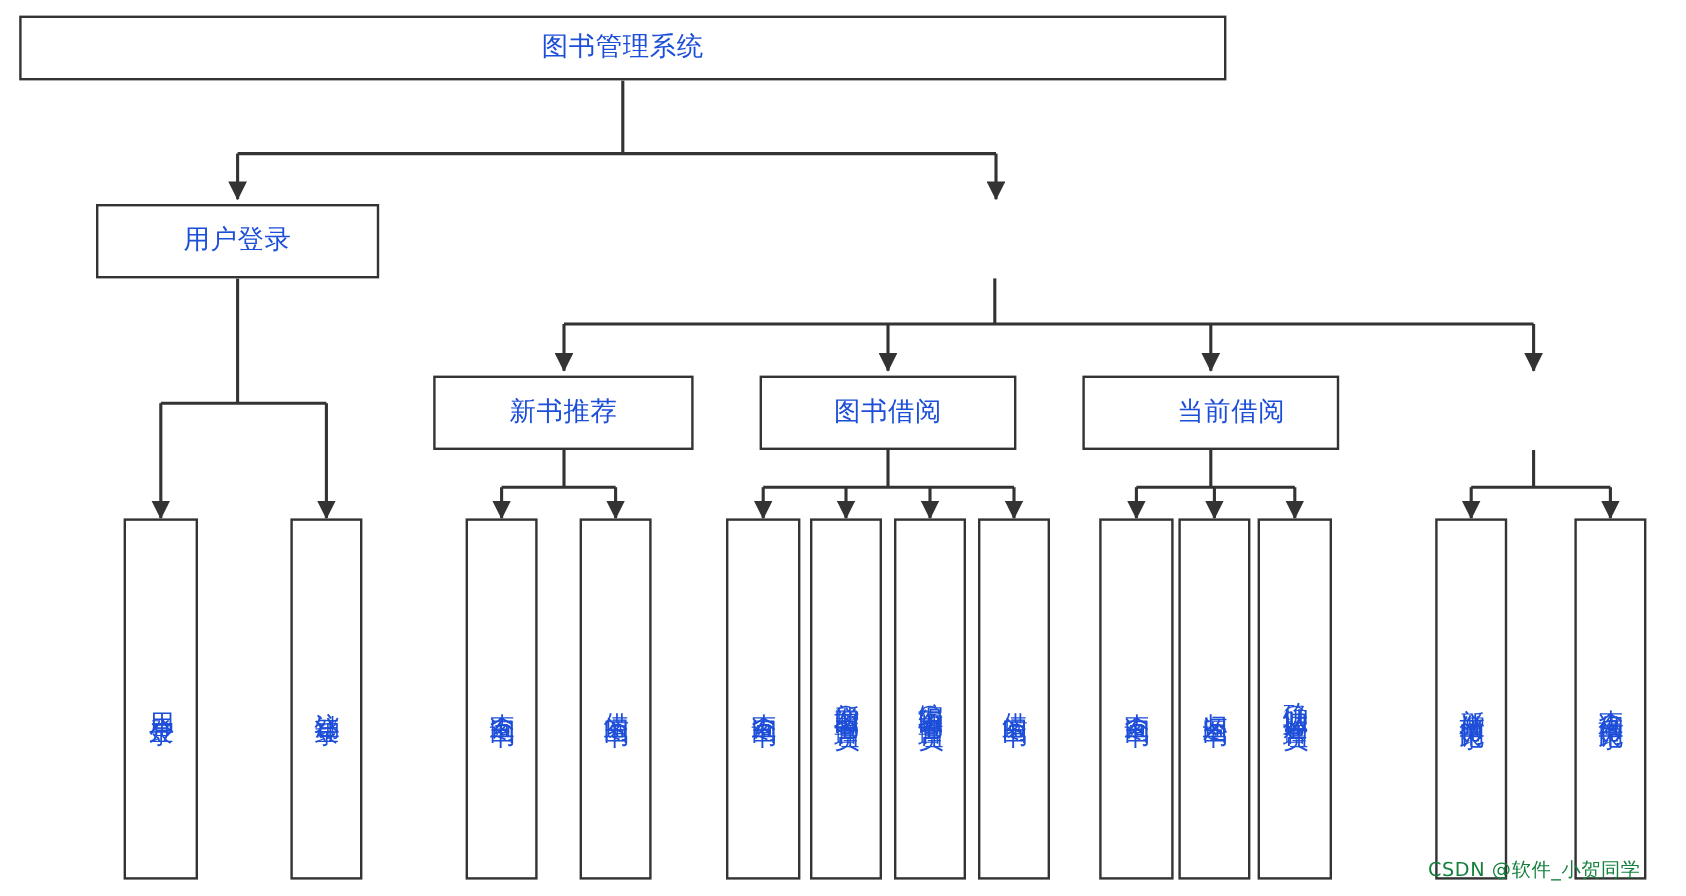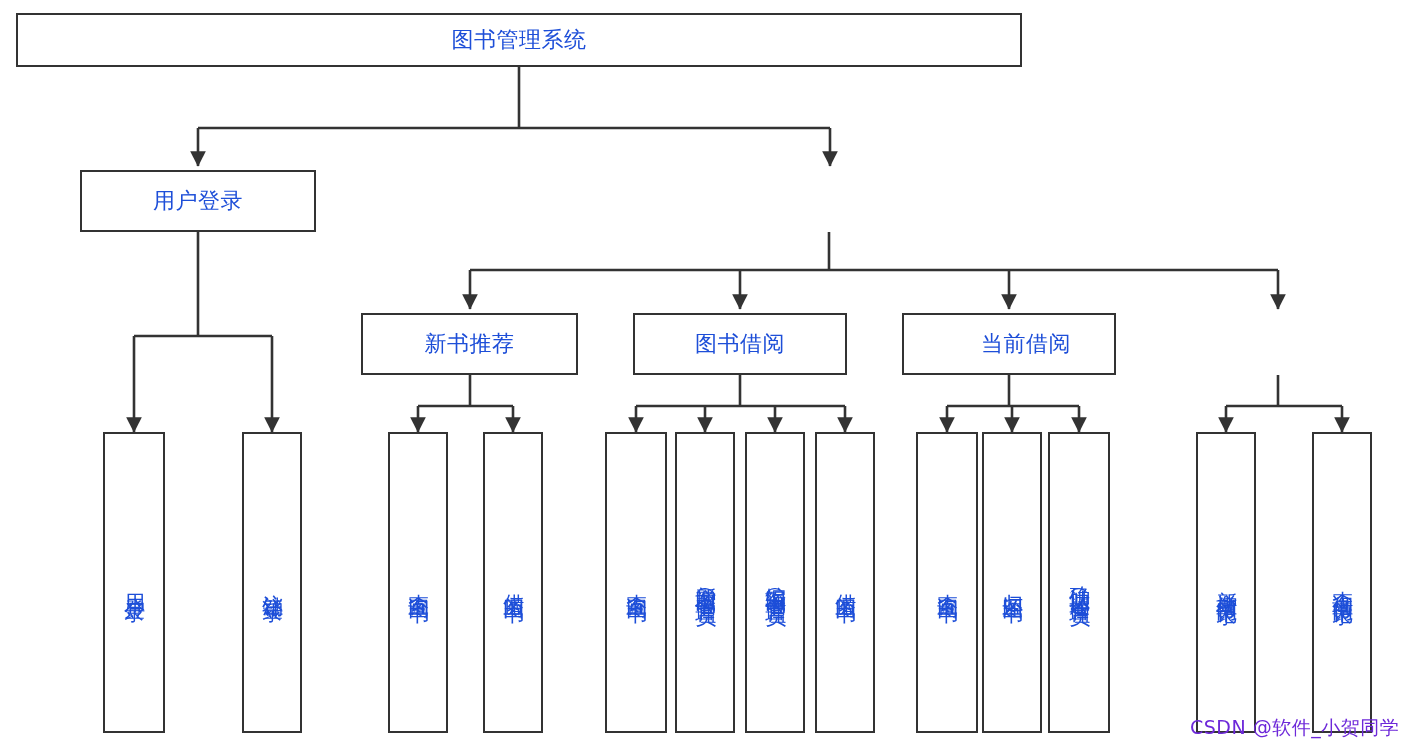--- a/index.html
+++ b/index.html
@@ -52,22 +52,22 @@
     align-items: center;
     justify-content: center;
   }
   .node-v .vtext {
     writing-mode: vertical-rl;
     text-orientation: upright;
     display: block;
   }
   .watermark {
     position: absolute;
-    font-size: 19px;
-    color: #6d28d9;
+    font-size: 16px;
+    color: #15803d;
     white-space: nowrap;
     letter-spacing: 0.5px;
     user-select: none;
   }
 </style>
 </head>
 <body>
 
 <div id="canvas">
 

